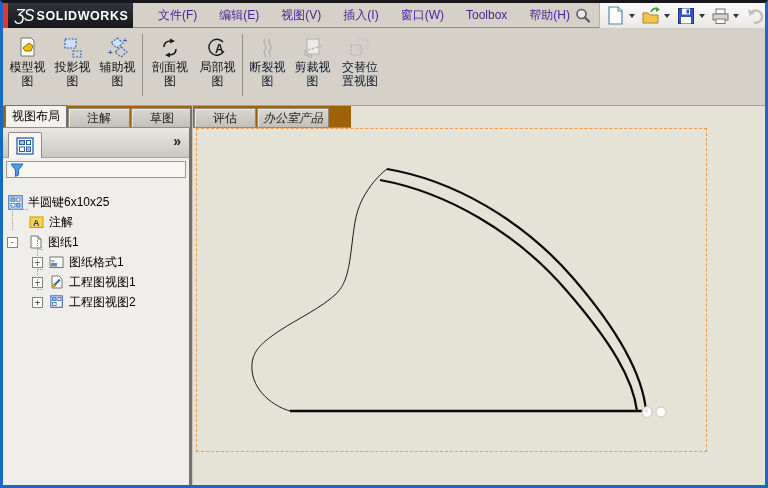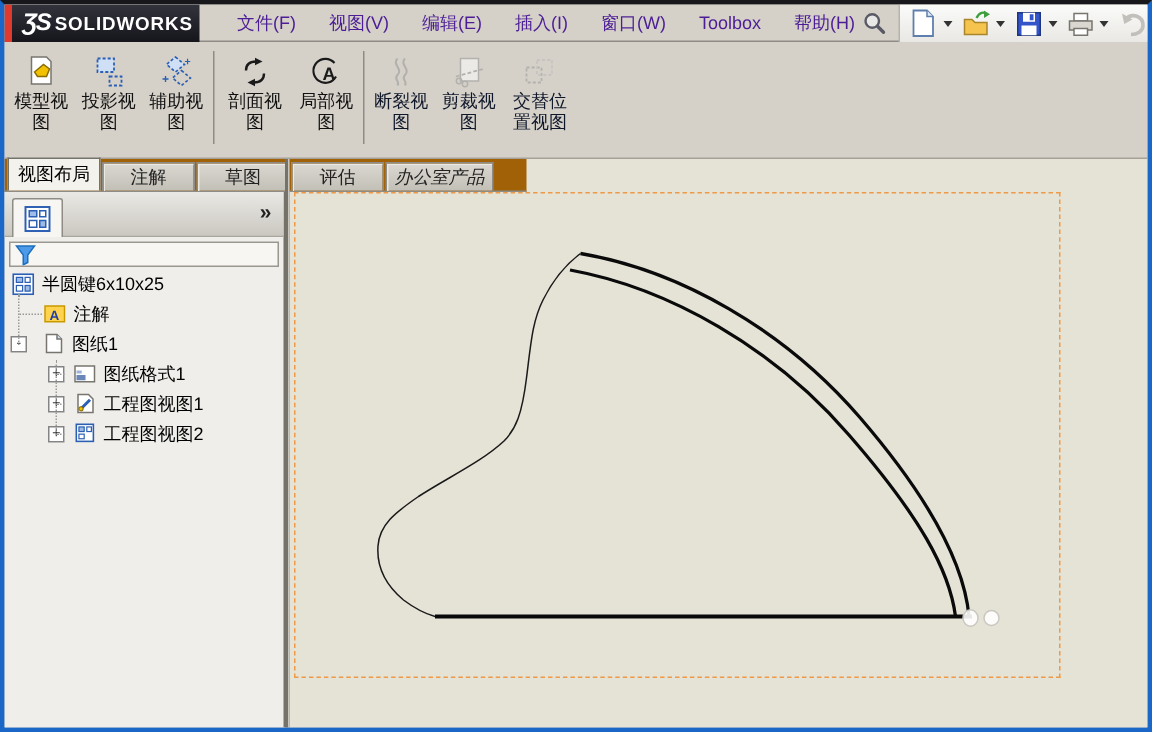--- a/index.html
+++ b/index.html
@@ -8,21 +8,21 @@
     position:relative;width:768px;height:488px;
     border-left:3px solid #1B67C8;border-right:3px solid #1B67C8;
     border-bottom:3px solid #1B67C8;border-top:3px solid #17171c;
     font-family:"Liberation Sans","DejaVu Sans",sans-serif;
     background:#D5D1C9;overflow:hidden;
   }
   
   .titlebar{position:absolute;left:0;top:0;width:762px;height:25px;background:#D5D1C9;border-bottom:1px solid #8f8c85;}
   .logo{position:absolute;left:0;top:0;width:130px;height:25px;background:linear-gradient(#33333d,#15151b);display:flex;align-items:center;}
   .logo-red{position:absolute;left:0;top:0;width:5px;height:25px;background:#E03A2F;}
-  .lmark{color:#fff;font-style:italic;font-weight:bold;font-size:16px;margin-left:12px;letter-spacing:-1px;}
+  .lmark{color:#fff;font-style:italic;font-weight:normal;font-size:16px;margin-left:12px;letter-spacing:-1px;}
   .lname{color:#fff;font-weight:bold;font-size:12.5px;letter-spacing:.6px;margin-left:3px;}
   .menubar{position:absolute;left:130px;top:0;height:25px;display:flex;align-items:center;padding-left:14px;}
   .menu-item{font-size:12px;color:#4c1d95;padding:0 11px;line-height:25px;cursor:default;white-space:nowrap;text-align:center;}
   .search-btn{position:absolute;left:568px;top:2px;width:24px;height:21px;display:flex;align-items:center;justify-content:center;}
   .quickbar{position:absolute;right:0;top:0;width:166px;height:25px;background:linear-gradient(#FBFBFA,#E9E8E4);border-left:1px solid #b6b3ab;display:flex;align-items:center;padding-left:6px;}
   .qicon{width:20px;height:20px;display:flex;align-items:center;justify-content:center;}
   .caret{width:0;height:0;border-left:3.5px solid transparent;border-right:3.5px solid transparent;border-top:4px solid #333;margin:0 6px 0 3px;}
   .qdisabled{opacity:.9;}
   
   .cmdbar{position:absolute;left:0;top:25px;width:762px;height:78px;background:#D5D1C9;border-bottom:1px solid #a5a199;display:flex;align-items:flex-start;padding-left:2px;}
@@ -41,21 +41,21 @@
   .tab{font-size:12px;text-align:center;cursor:default;white-space:nowrap;}
   .tab.active{height:22px;line-height:21px;width:62px;background:#F4F2ED;border:1px solid #75726a;border-bottom:none;color:#000;}
   .tab.inactive{height:19px;line-height:18px;width:62px;background:linear-gradient(#DBD8D1,#C2BFB7);border:1px solid #8f8c85;border-bottom:none;box-shadow:inset 1px 1px 0 #ECEAE5;color:#222;margin-left:1px;}
   .tab.wide{width:72px;font-style:italic;}
   
   .panel{position:absolute;left:0;top:125px;width:187px;height:357px;background:#EFEEEA;border-right:1px solid #75726a;}
   .panel-tabbar{position:absolute;left:0;top:0;width:100%;height:30px;background:linear-gradient(#E9E8E4,#CBC8C1);border-bottom:1px solid #a9a69e;}
   .ptab{position:absolute;left:5px;top:4px;width:34px;height:26px;background:#F7F6F3;border:1px solid #8f8c85;border-bottom:none;border-radius:2px 2px 0 0;display:flex;align-items:center;justify-content:center;}
   .pchevron{position:absolute;right:8px;top:5px;font-size:14px;font-weight:bold;color:#222;}
   .filterbar{position:absolute;left:3px;top:33px;width:180px;height:17px;background:#F7F6F3;border:1px solid #9a978f;display:flex;align-items:center;padding-left:3px;}
-  .tree{position:absolute;left:0;top:51px;width:100%;}
+  .tree{position:absolute;left:0;top:64px;width:100%;}
   .trow{display:flex;align-items:center;height:20px;font-size:12px;color:#000;white-space:nowrap;}
   .trow .ticon{width:15px;height:15px;display:flex;align-items:center;justify-content:center;flex:0 0 15px;}
   .trow .tlabel{margin-left:5px;}
   .expander{width:11px;height:11px;flex:0 0 11px;border:1px solid #848484;background:#fff;font-size:9px;line-height:8px;text-align:center;color:#333;font-family:"DejaVu Sans Mono",monospace;}
   .guide{position:absolute;border-left:1px dotted #9a9a9a;width:0;}
   .stub{position:absolute;border-top:1px dotted #9a9a9a;height:0;}
   .splitter{position:absolute;left:187px;top:103px;width:3px;height:379px;background:#75726a;border-right:1px solid #c9c6bf;}
 </style>
 </head>
 <body>
@@ -63,22 +63,22 @@
 <div class="app">
 
   <div class="titlebar">
     <div class="logo">
       <div class="logo-red"></div>
       <span class="lmark">ƷS</span>
       <span class="lname">SOLIDWORKS</span>
     </div>
     <div class="menubar">
       <span class="menu-item">文件(F)</span>
+      <span class="menu-item">编辑(E)</span>
       <span class="menu-item">视图(V)</span>
-      <span class="menu-item">编辑(E)</span>
       <span class="menu-item">插入(I)</span>
       <span class="menu-item">窗口(W)</span>
       <span class="menu-item">Toolbox</span>
       <span class="menu-item">帮助(H)</span>
     </div>
     <div class="search-btn">
       <svg width="18" height="18" viewBox="0 0 18 18">
         <circle cx="7.5" cy="7" r="4.5" fill="#e8e8e6" stroke="#5a5a66" stroke-width="1.6"></circle>
         <line x1="11" y1="10.5" x2="15" y2="14.5" stroke="#5a5a66" stroke-width="2.2" stroke-linecap="round"></line>
       </svg>

